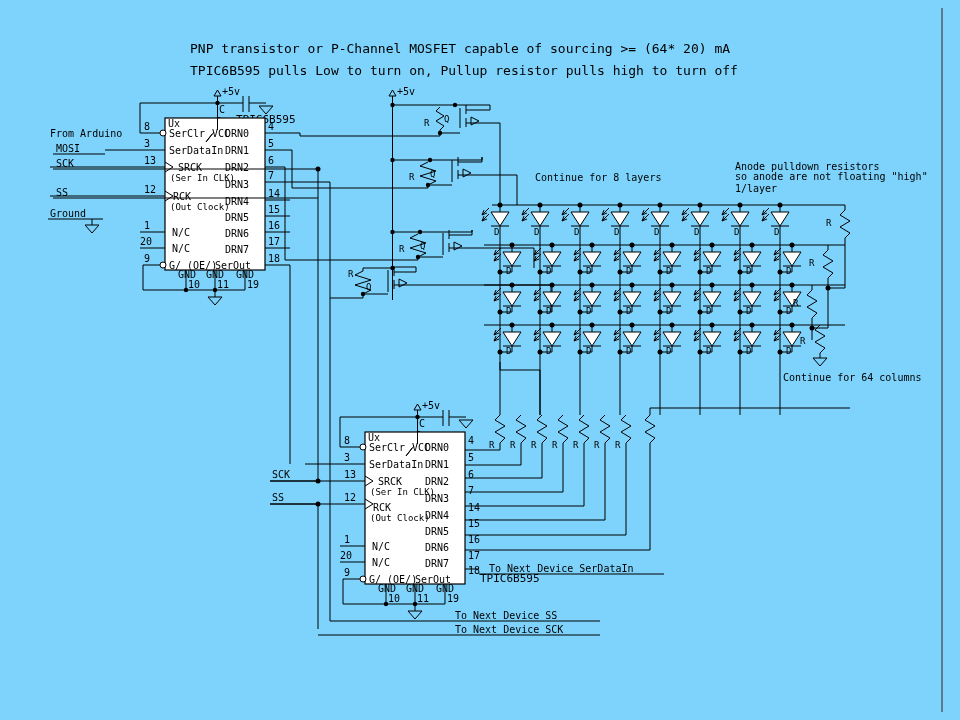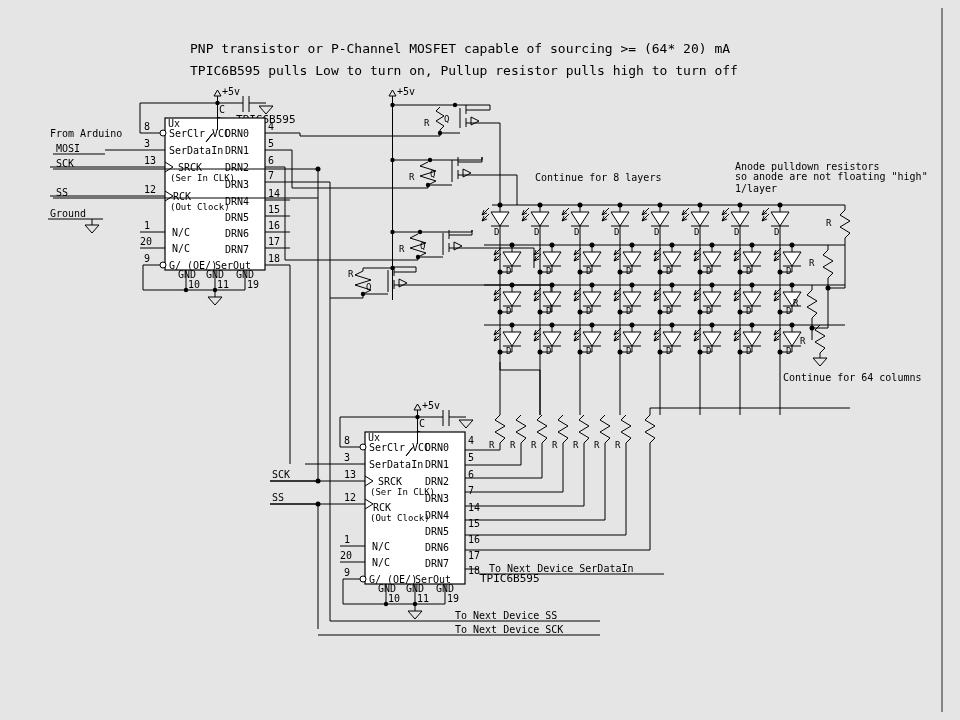--- a/index.html
+++ b/index.html
@@ -1,18 +1,18 @@
 <!DOCTYPE html>
 <html><head>
 <meta charset="utf-8">
 <style>
   html,body{margin:0;padding:0;background:#ffffff;}
   body{width:960px;height:720px;overflow:hidden;
        font-family:"DejaVu Sans Mono","Liberation Mono",monospace;}
-  #sheet{position:relative;width:960px;height:720px;background:#e5e5e5;}
+  #sheet{position:relative;width:960px;height:720px;background:#7dd3fc;}
   svg{display:block;}
   text{font-family:"DejaVu Sans Mono","Liberation Mono",monospace;fill:#000;}
   .t11{font-size:11px;}
   .t10{font-size:10px;}
   .t9{font-size:9px;}
   .t13{font-size:13px;}
   .wire{stroke:#000;stroke-width:1;fill:none;}
   .box{stroke:#000;stroke-width:1.2;fill:#fff;}
   .sym{stroke:#000;stroke-width:1;fill:none;}
   .symf{stroke:#000;stroke-width:1;fill:#fff;}

